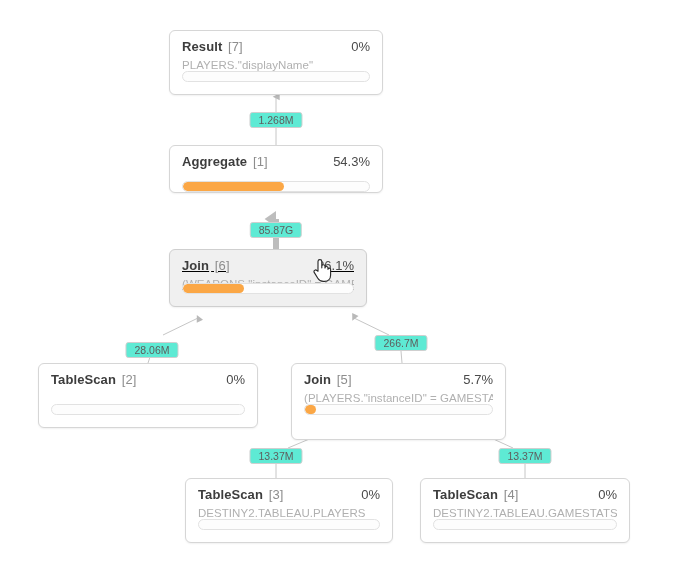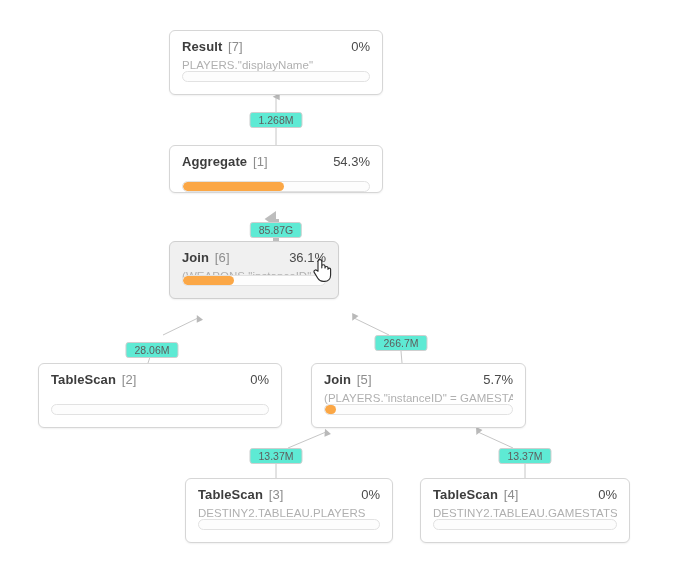--- a/index.html
+++ b/index.html
@@ -184,40 +184,40 @@
       <div class="node" style="left: 169px; top: 145px; width: 214px; height: 48px;">
         <div class="node-head">
           <div class="node-title"><span>Aggregate</span><span class="node-id"> [1]</span></div>
           <div class="node-pct">54.3%</div>
         </div>
         <div class="node-sub is-empty">&nbsp;</div>
         <div class="node-bar" style="top: 35px;">
           <div class="node-bar-fill" style="width: 54.3%;"></div>
         </div>
       </div>
-      <div class="node is-hovered" style="left: 169px; top: 241px; width: 170px; height: 58px;">
+      <div class="node is-hovered" style="left: 169px; top: 249px; width: 198px; height: 58px; text-decoration: underline;">
         <div class="node-head">
           <div class="node-title"><span>Join</span><span class="node-id"> [6]</span></div>
           <div class="node-pct">36.1%</div>
         </div>
         <div class="node-sub">(WEAPONS."instanceID" = GAMESTATS."ins…</div>
         <div class="node-bar" style="top: 33px;">
           <div class="node-bar-fill" style="width: 36.1%;"></div>
         </div>
       </div>
-      <div class="node" style="left: 38px; top: 363px; width: 244px; height: 65px;">
+      <div class="node" style="left: 38px; top: 363px; width: 220px; height: 65px;">
         <div class="node-head">
           <div class="node-title"><span>TableScan</span><span class="node-id"> [2]</span></div>
           <div class="node-pct">0%</div>
         </div>
         <div class="node-bar" style="top: 40px;">
           <div class="node-bar-fill zero" style="width: 0%;"></div>
         </div>
       </div>
-      <div class="node" style="left: 311px; top: 363px; width: 215px; height: 65px;">
+      <div class="node" style="left: 291px; top: 363px; width: 215px; height: 77px;">
         <div class="node-head">
           <div class="node-title"><span>Join</span><span class="node-id"> [5]</span></div>
           <div class="node-pct">5.7%</div>
         </div>
         <div class="node-sub">(PLAYERS."instanceID" = GAMESTATS."inst…</div>
         <div class="node-bar" style="top: 40px;">
           <div class="node-bar-fill" style="width: 5.7%;"></div>
         </div>
       </div>
       <div class="node" style="left: 185px; top: 478px; width: 208px; height: 65px;">

